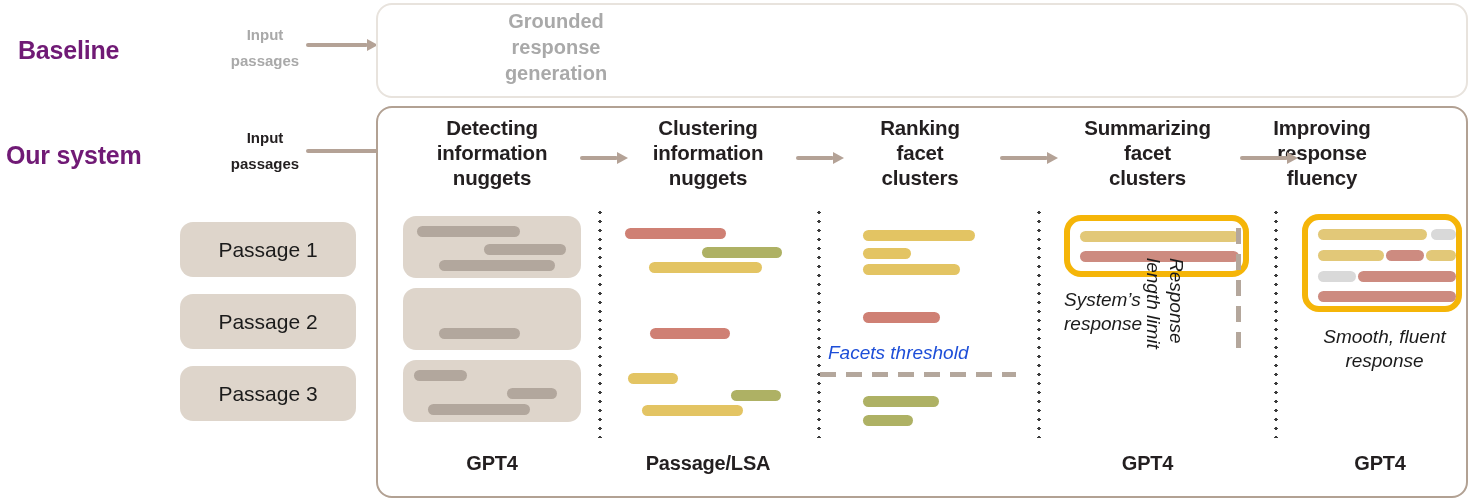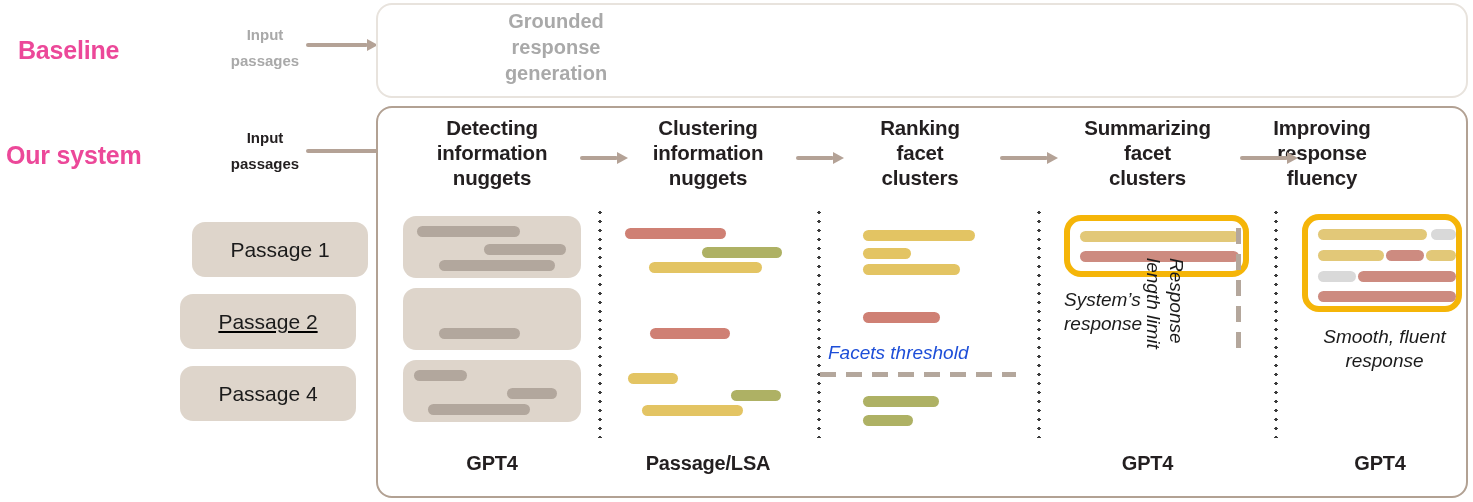--- a/index.html
+++ b/index.html
@@ -9,21 +9,21 @@
     font-family: "Liberation Sans", sans-serif;
     overflow: hidden;
   }
   #root { position: relative; width: 1473px; height: 502px; }
 
   
   .row-label {
     position: absolute;
     font-weight: bold;
     font-size: 25px;
-    color: #ec4899;
+    color: #701a75;
     letter-spacing: -0.2px;
     white-space: nowrap;
   }
   #baseline-label { left: 18px; top: 36px; }
   #system-label   { left: 6px;  top: 141px; }
 
   
   .input-caption {
     position: absolute;
     width: 130px;
@@ -250,28 +250,28 @@
   <div class="h-arrow stage-arrow" style="left:1240px; width:58px;">
     <div class="shaft" style="width:48px;"></div>
     <div class="head" style="left:47px;"></div>
   </div>
 
   <div class="dot-sep" style="left:598px;"></div>
   <div class="dot-sep" style="left:817px;"></div>
   <div class="dot-sep" style="left:1037px;"></div>
   <div class="dot-sep" style="left:1274px;"></div>
 
-  <div class="passage-card" style="top:222px;margin-left:12px;">
+  <div class="passage-card" style="top:222px;">
     <span>Passage 1</span>
   </div>
-  <div class="passage-card" style="top:294px;text-decoration:underline;">
+  <div class="passage-card" style="top:294px;">
     <span>Passage 2</span>
   </div>
   <div class="passage-card" style="top:366px;">
-    <span>Passage 4</span>
+    <span>Passage 3</span>
   </div>
 
   <div class="nugget-card" style="top:216px; height:62px;">
     <div class="bar gray" style="left:14px; top:10px; width:103px; height:11px;"></div>
     <div class="bar gray" style="left:81px; top:28px; width:82px; height:11px;"></div>
     <div class="bar gray" style="left:36px; top:44px; width:116px; height:11px;"></div>
   </div>
   <div class="nugget-card" style="top:288px; height:62px;">
     <div class="bar gray" style="left:36px; top:40px; width:81px; height:11px;"></div>
   </div>

